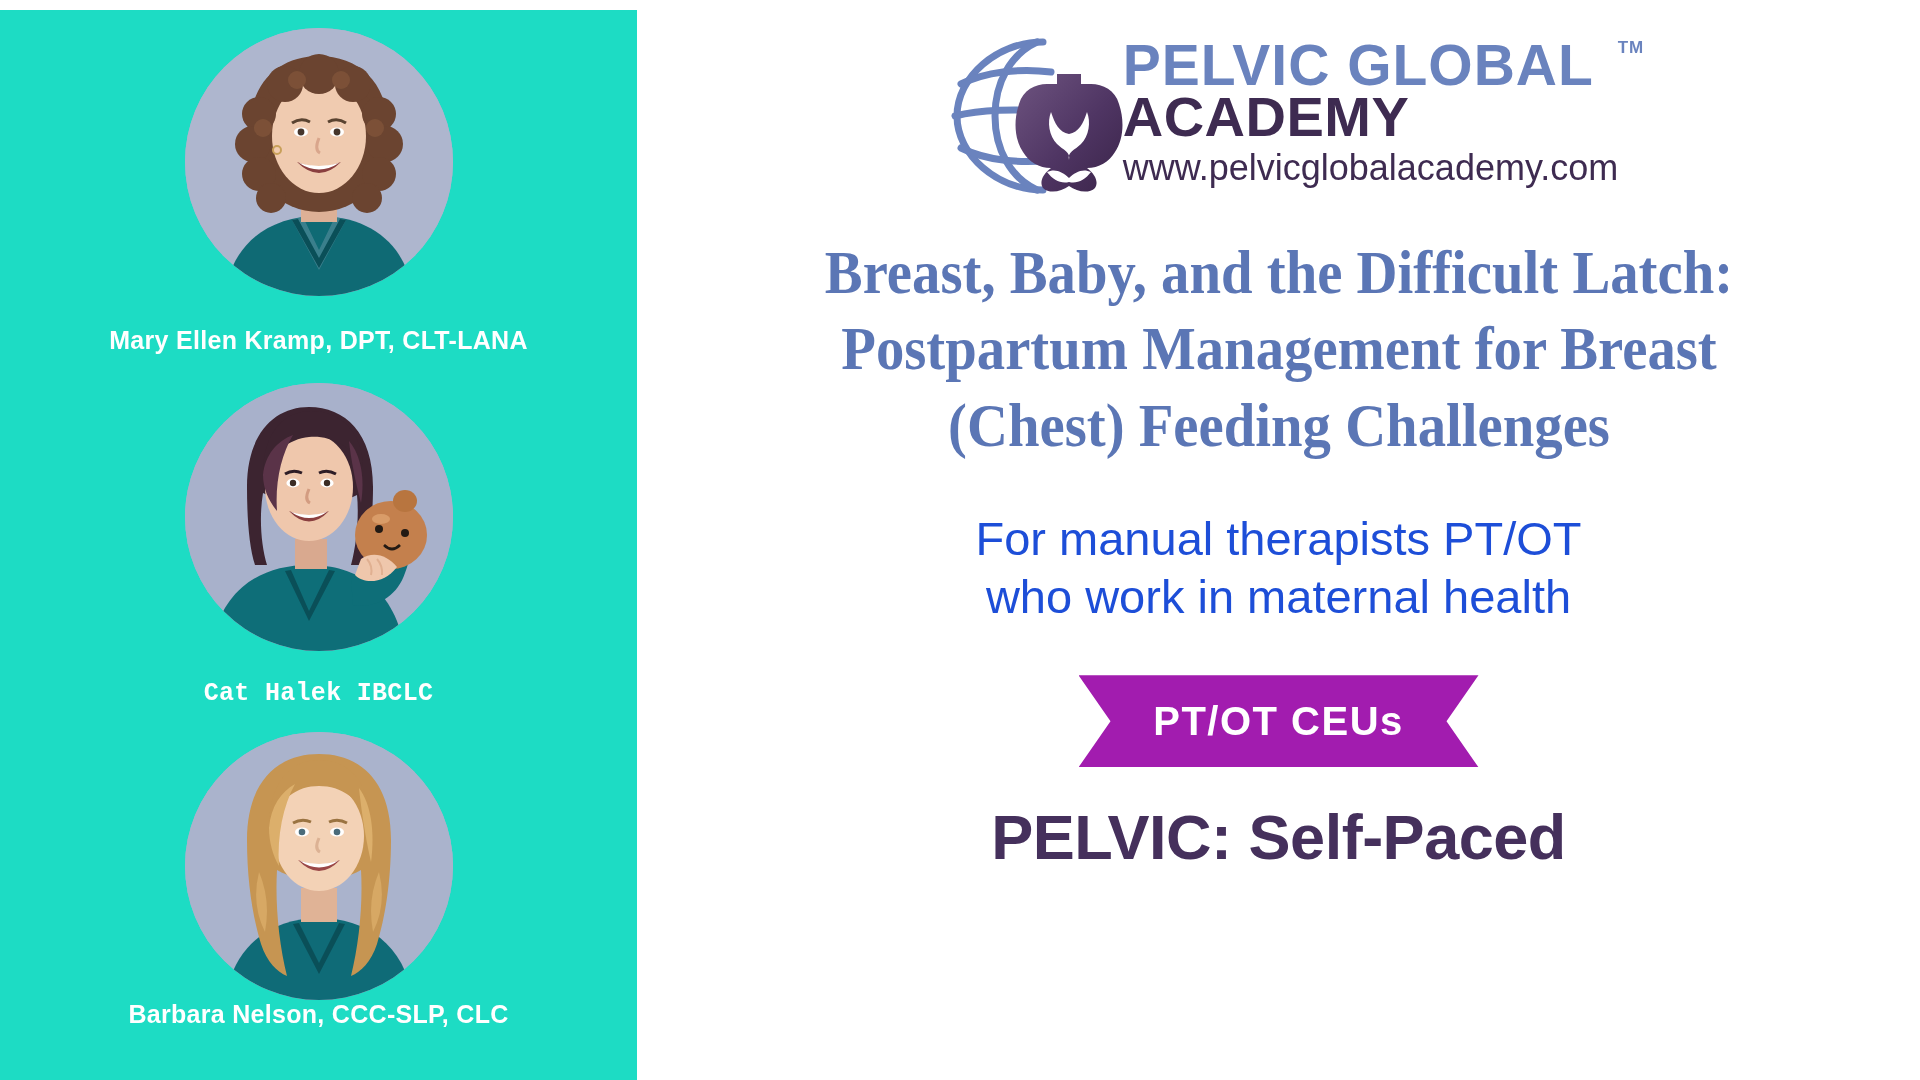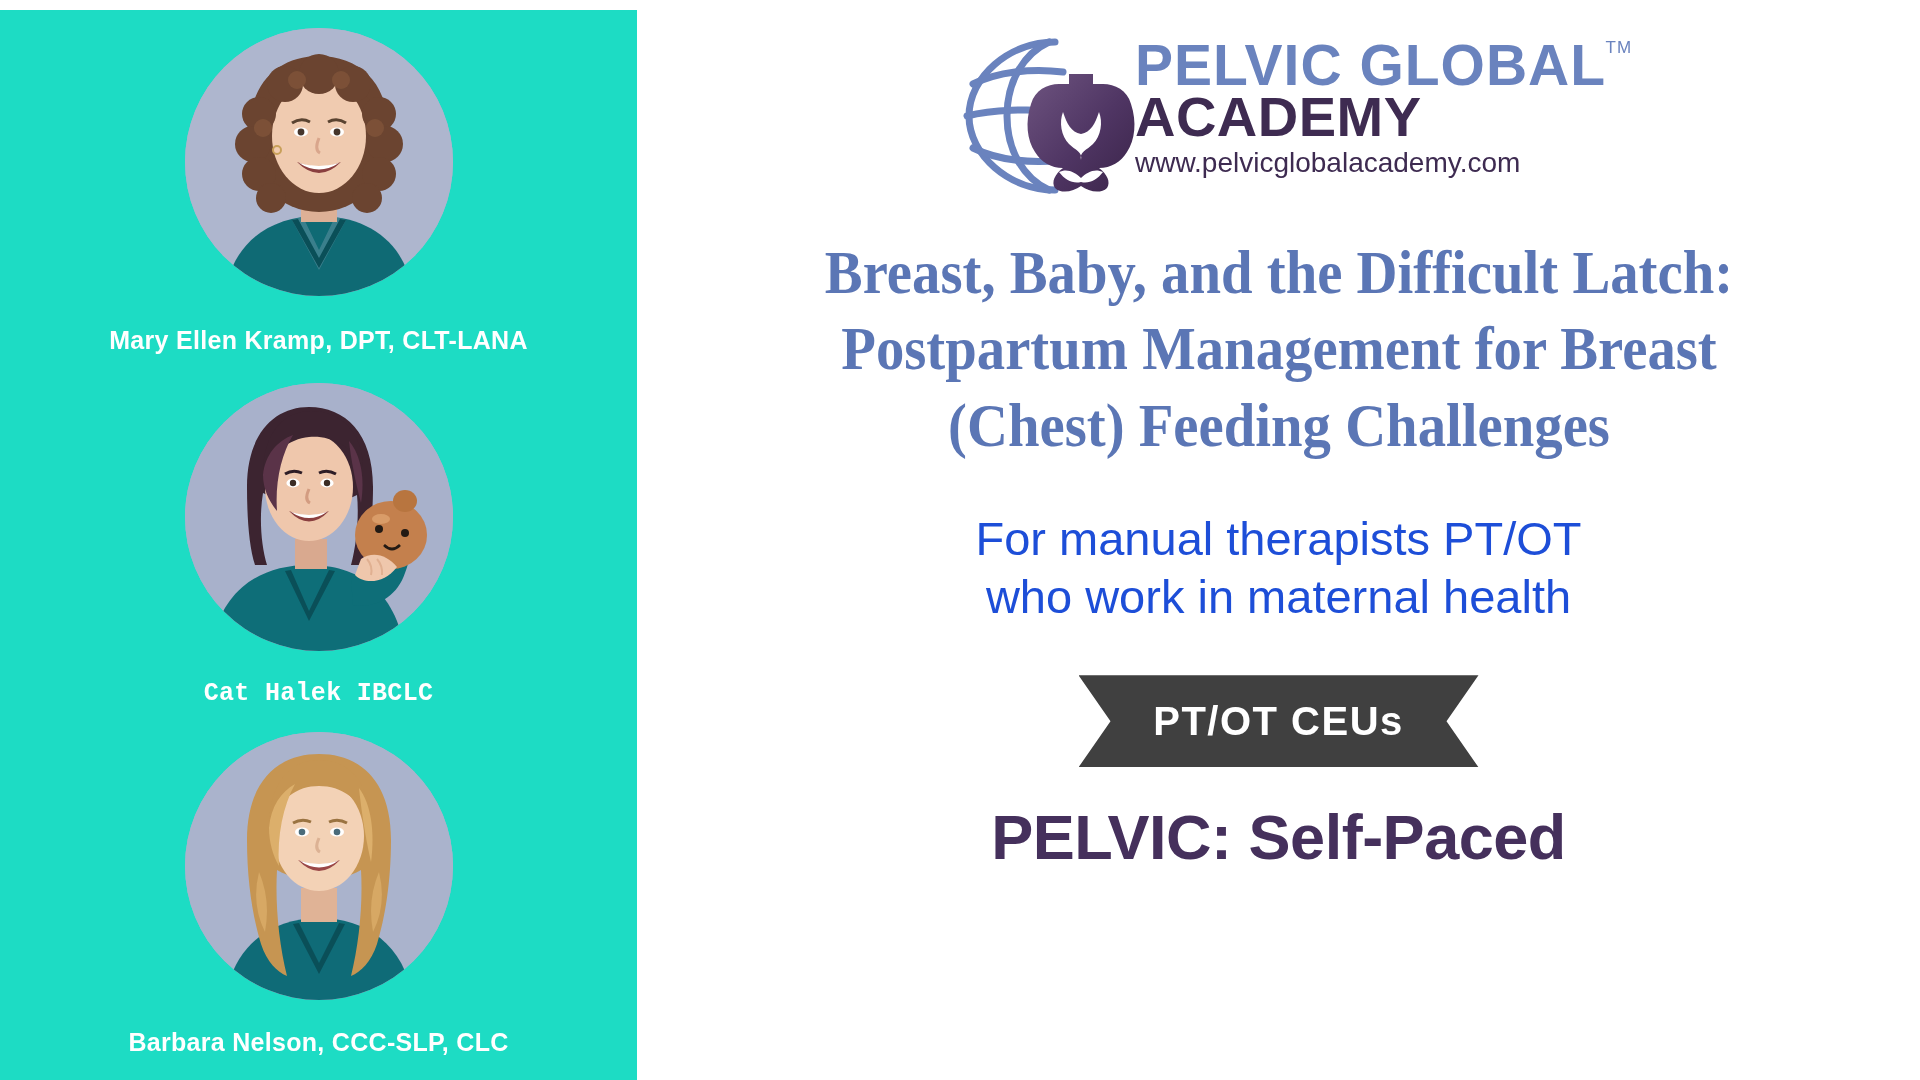--- a/index.html
+++ b/index.html
@@ -46,21 +46,21 @@
   .presenter-name {
     color:#ffffff;
     font-size:25px;
     font-weight:bold;
     letter-spacing:0.3px;
     text-align:center;
     white-space:nowrap;
   }
   #p1 .presenter-name { margin-top:30px; }
   #p2 .presenter-name { margin-top:28px;font-family:Liberation Mono, monospace; }
-  #p3 .presenter-name { margin-top:28px; }
+  #p3 .presenter-name { }
   #p2 { margin-top:28px; }
   #p3 { margin-top:24px; }
 
   
   #right-panel {
     position:absolute;
     left:637px; top:0;
     width:1283px; height:876px;
     display:flex;
     flex-direction:column;
@@ -86,39 +86,39 @@
     color:#6A83BE;
     letter-spacing:1px;
     line-height:0.98;
     white-space:nowrap;
     position:relative;
   }
   #logo-tm {
     position:absolute;
     top:2px; right:-26px;
     font-size:17px;
-    font-weight:normal;
+    font-weight:bold;
     color:#6A83BE;
     letter-spacing:1px;
   }
   #logo-line2 {
     font-size:56px;
     font-weight:bold;
     color:#3E2B51;
     letter-spacing:0.5px;
     line-height:0.98;
     margin-top:-4px;
     white-space:nowrap;
   }
   #logo-url {
-    font-size:28px;
+    font-size:36px;
     color:#3E2B51;
     letter-spacing:0px;
     margin-top:2px;
-    text-align:left;
+    text-align:center;
     white-space:nowrap;
   }
 
   
   #title {
     margin-top:32px;
     width:1240px;
     text-align:center;
     color:#5B76B5;
     font-family:"Liberation Serif", serif;
@@ -142,21 +142,21 @@
   #audience span { display:block; white-space:nowrap; }
 
   
   #ribbon-wrap {
     margin-top:50px;
     position:relative;
     width:400px; height:92px;
   }
   #ribbon {
     position:absolute; inset:0;
-    background:#404040;
+    background:#a21caf;
     -webkit-clip-path: polygon(0 0, 100% 0, 100% 100%, 0 100%, 5.2% 50%);
     clip-path: polygon(0 0, 100% 0, 92% 50%, 100% 100%, 0 100%, 8% 50%);
     display:flex;
     align-items:center;
     justify-content:center;
   }
   #ribbon-label {
     color:#ffffff;
     font-size:40px;
     font-weight:bold;

